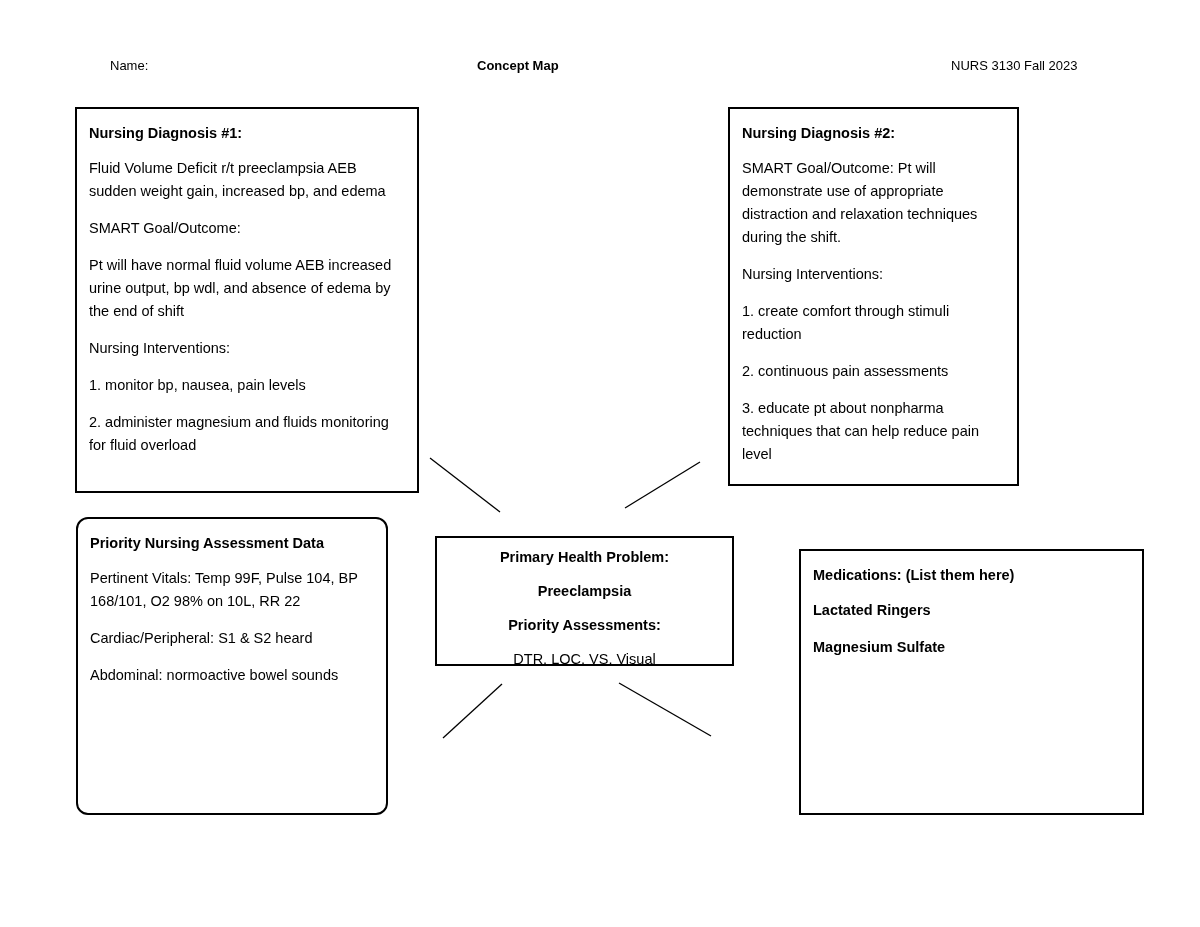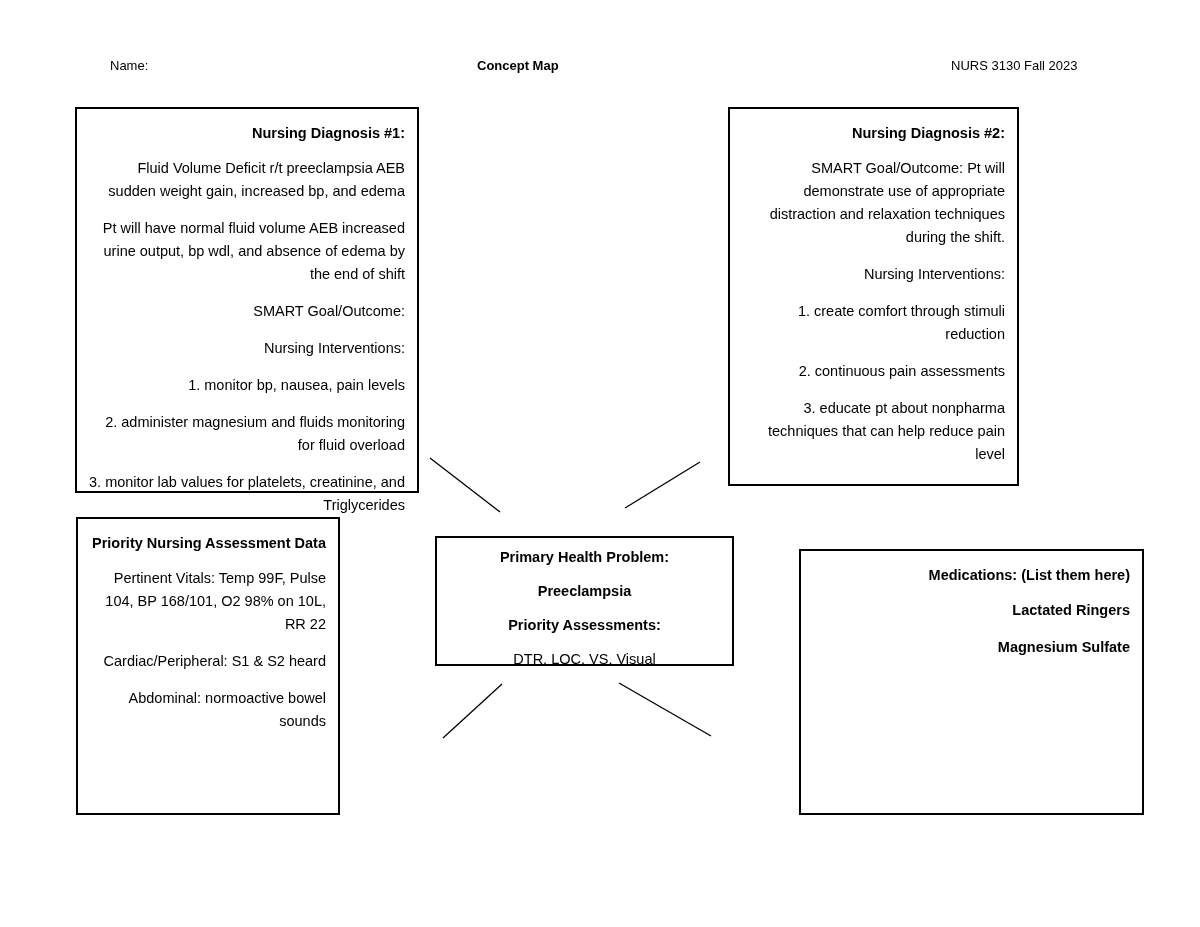--- a/index.html
+++ b/index.html
@@ -34,47 +34,46 @@
 
   
   .box {
     position: absolute;
     border: 2px solid #000000;
     background: #ffffff;
     box-sizing: border-box;
     padding: 10px 12px 8px 12px;
   }
   .box-title {
-    text-align: right;
+    text-align: left;
     font-weight: bold;
     font-size: 14.5px;
     line-height: 20px;
     margin: 4px 0 14px 0;
   }
   .para {
     font-size: 14.5px;
     line-height: 23px;
     margin: 0 0 14px 0;
-    text-align: right;
   }
   .para:last-child { margin-bottom: 0; }
   .para.center { text-align: center; }
 
   
   #box-dx1 {
     left: 75px;  top: 107px;
     width: 344px; height: 386px;
   }
   #box-dx2 {
     left: 728px; top: 107px;
     width: 291px; height: 379px;
   }
   #box-assessment {
     left: 76px;  top: 517px;
-    width: 264px; height: 298px;
+    width: 312px; height: 298px; border-radius: 12px;
   }
   #box-primary {
     left: 435px; top: 536px;
     width: 299px; height: 130px;
     padding: 8px 12px;
   }
   #box-primary .para { margin-bottom: 11px; font-weight: bold; }
   #box-primary .para.last { margin-bottom: 0; font-weight: normal; }
   #box-meds {
     left: 799px; top: 549px;
@@ -102,26 +101,25 @@
   <svg class="connectors" viewBox="0 0 1200 927" width="1200" height="927">
     <line x1="430" y1="458" x2="500" y2="512" stroke="#000000" stroke-width="1.3"></line>
     <line x1="625" y1="508" x2="700" y2="462" stroke="#000000" stroke-width="1.3"></line>
     <line x1="443" y1="738" x2="502" y2="684" stroke="#000000" stroke-width="1.3"></line>
     <line x1="619" y1="683" x2="711" y2="736" stroke="#000000" stroke-width="1.3"></line>
   </svg>
 
   <div class="box" id="box-dx1">
     <div class="box-title">Nursing Diagnosis #1:</div>
     <div class="para">Fluid Volume Deficit r/t preeclampsia AEB sudden weight gain, increased bp, and edema</div>
+    <div class="para">SMART Goal/Outcome:</div>
     <div class="para">Pt will have normal fluid volume AEB increased urine output, bp wdl, and absence of edema by the end of shift</div>
-    <div class="para">SMART Goal/Outcome:</div>
     <div class="para">Nursing Interventions:</div>
     <div class="para">1. monitor bp, nausea, pain levels</div>
     <div class="para">2. administer magnesium and fluids monitoring for fluid overload</div>
-    <div class="para">3. monitor lab values for platelets, creatinine, and Triglycerides</div>
   </div>
 
   <div class="box" id="box-dx2">
     <div class="box-title">Nursing Diagnosis #2:</div>
     <div class="para">SMART Goal/Outcome: Pt will demonstrate use of appropriate distraction and relaxation techniques during the shift.</div>
     <div class="para">Nursing Interventions:</div>
     <div class="para">1. create comfort through stimuli reduction</div>
     <div class="para">2. continuous pain assessments</div>
     <div class="para">3. educate pt about nonpharma techniques that can help reduce pain level</div>
   </div>

